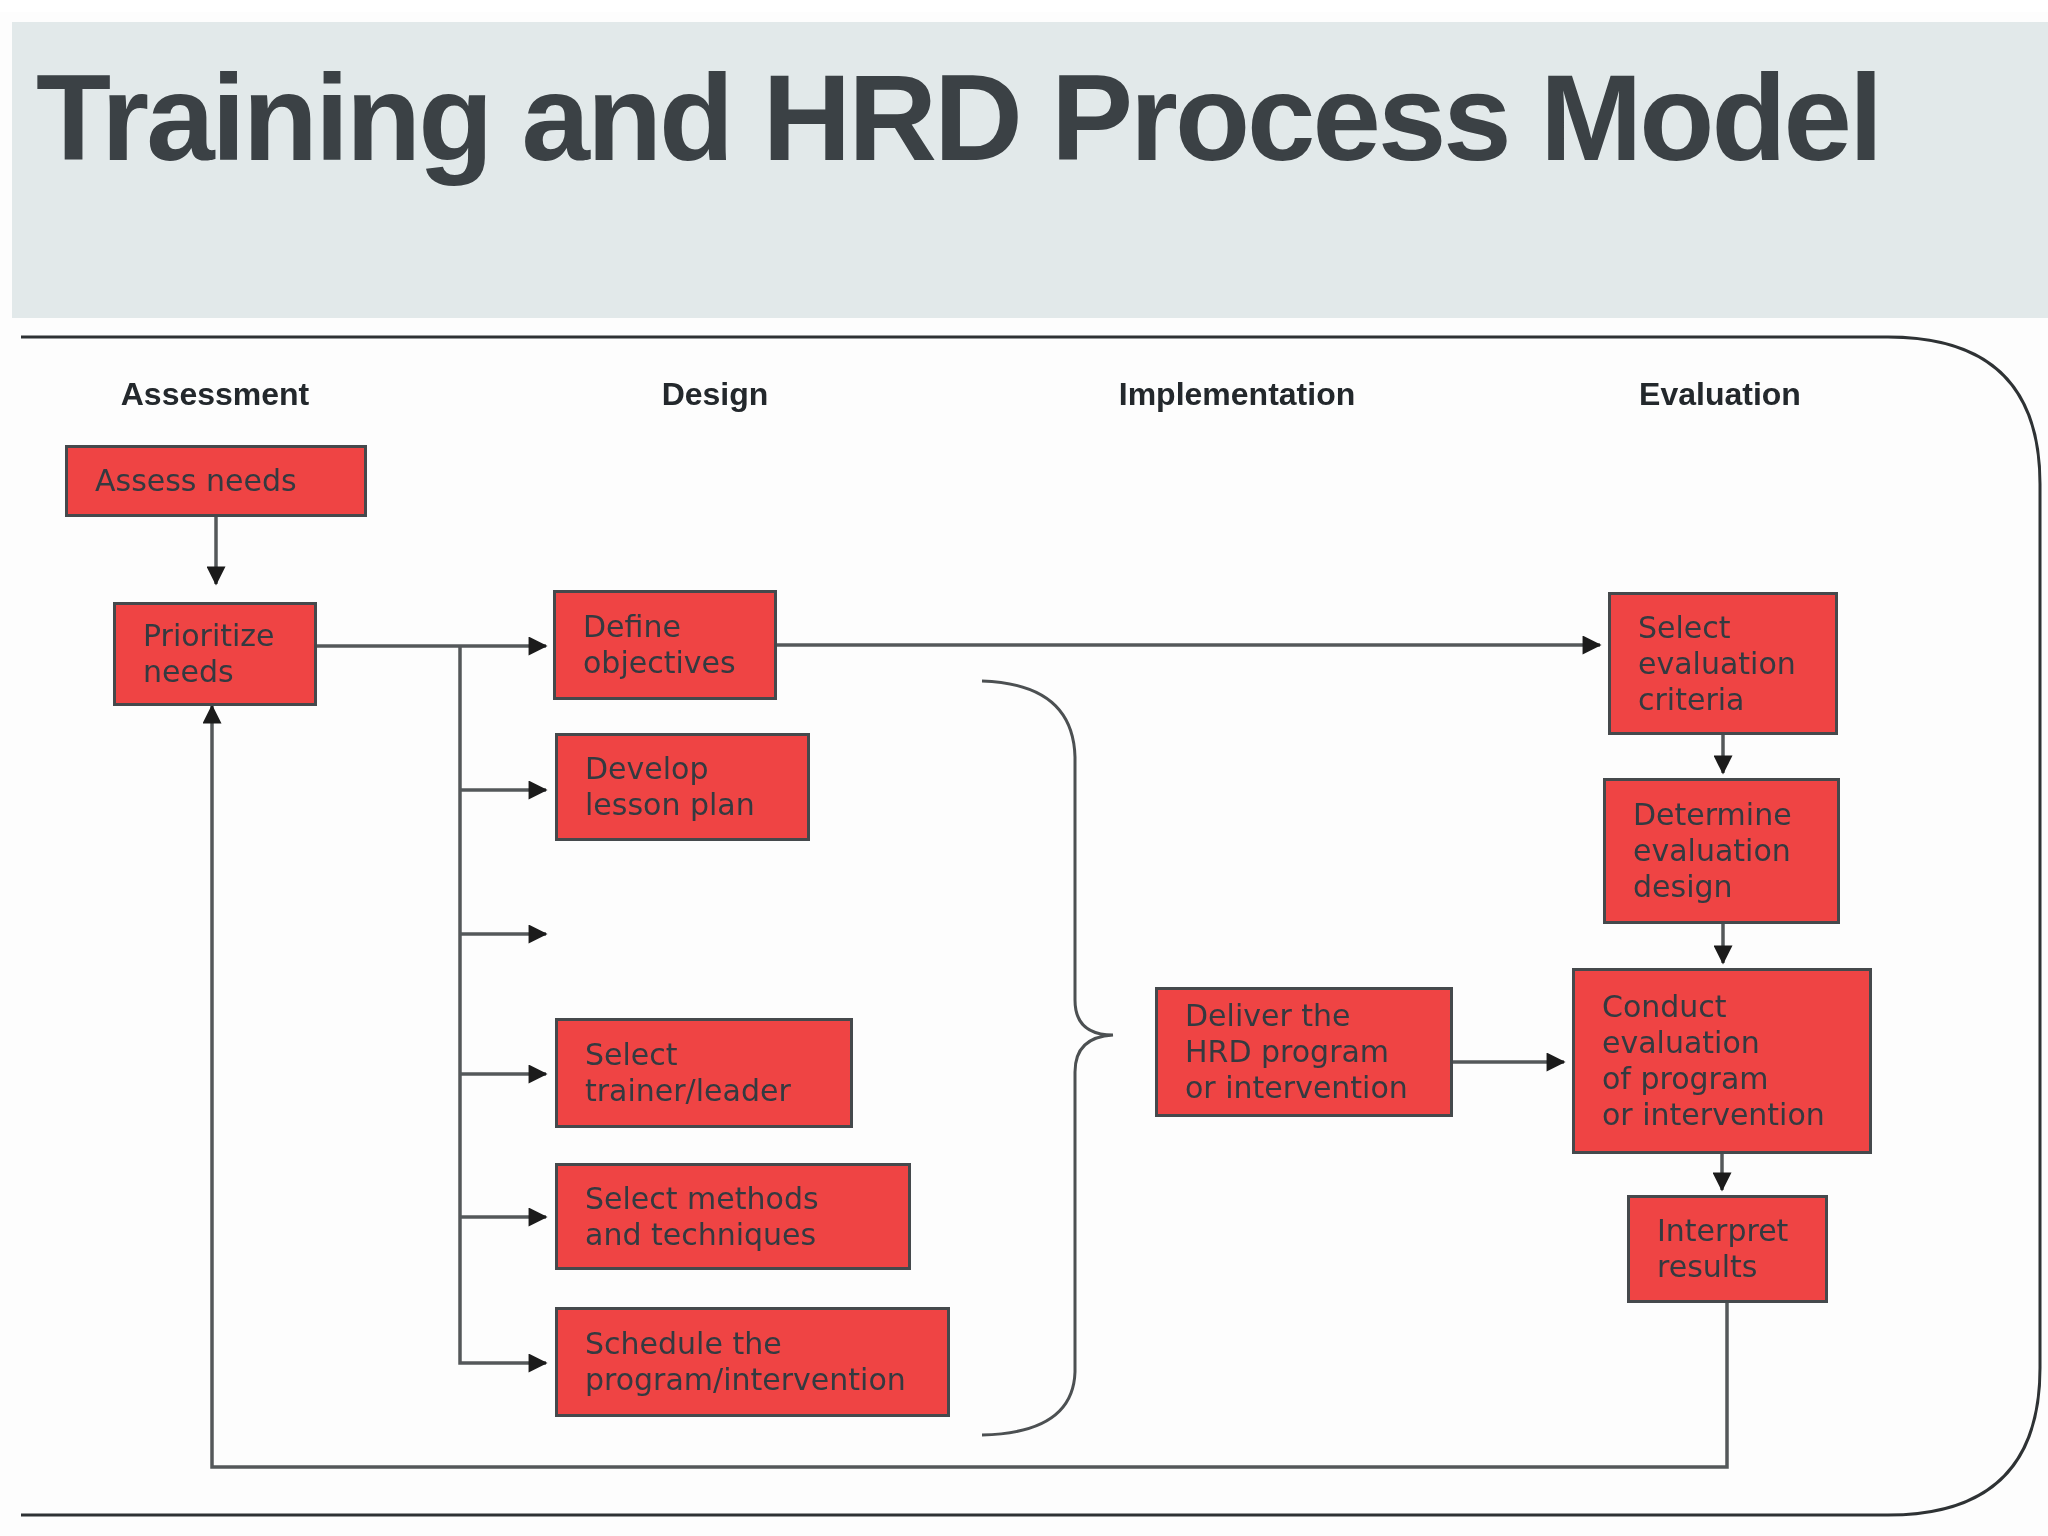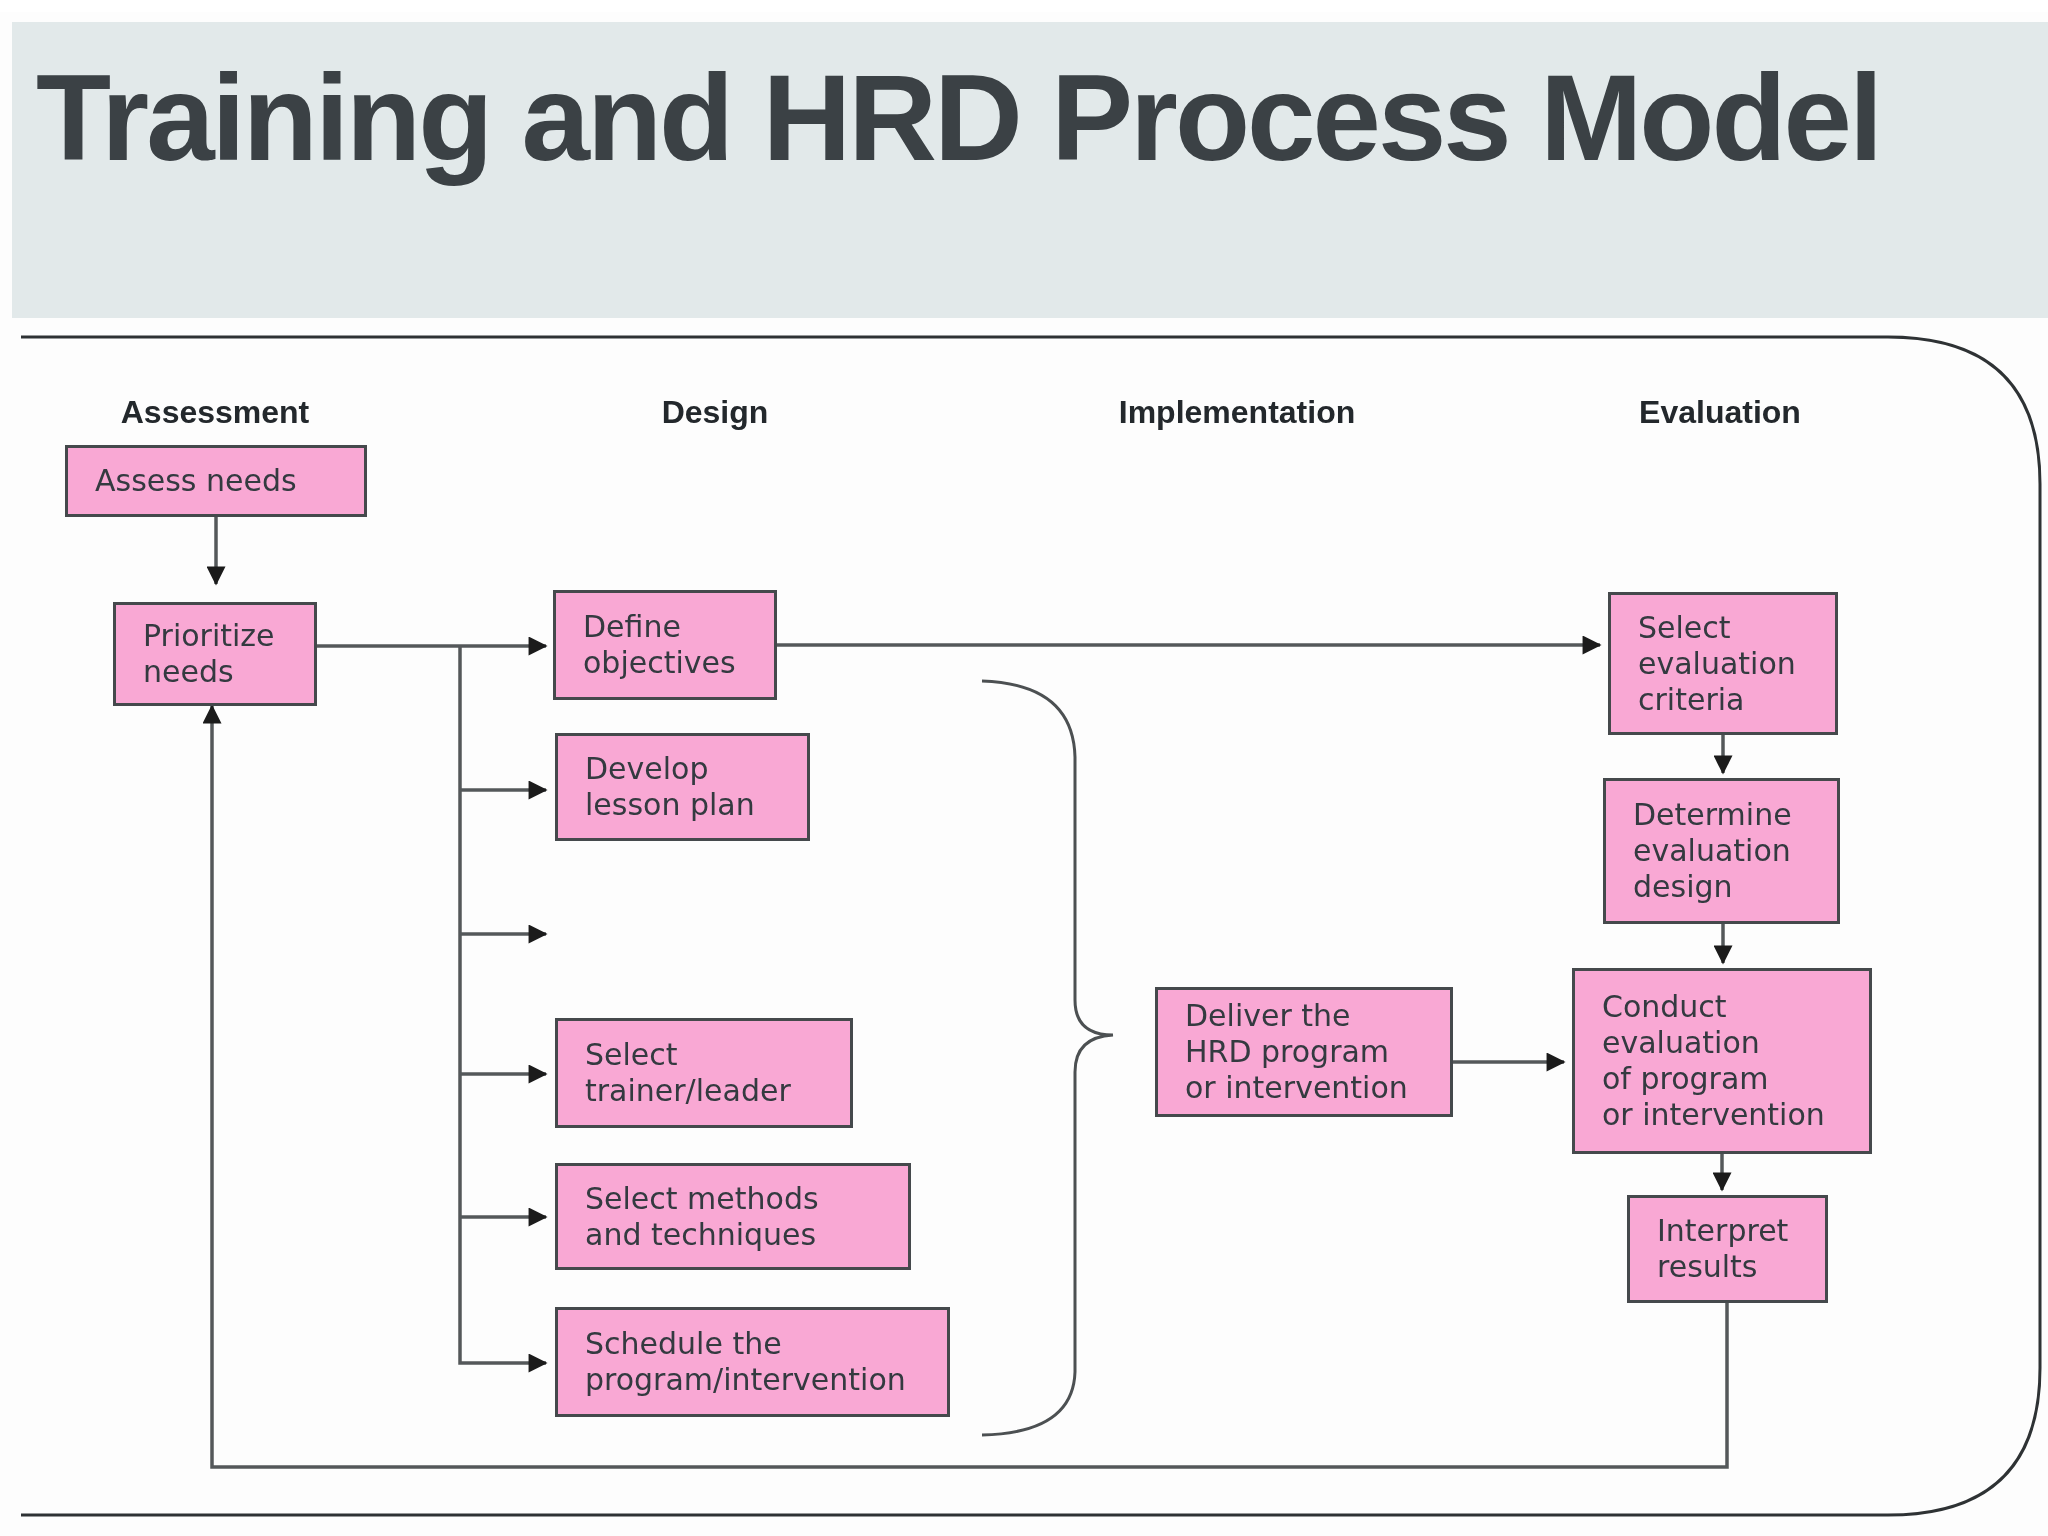--- a/index.html
+++ b/index.html
@@ -14,28 +14,28 @@
     background:#e2e9ea;
   }
   .slide-title{
     position:absolute;left:36px;top:44px;
     font-family:"Liberation Sans",sans-serif;
     font-size:123px;font-weight:bold;letter-spacing:-3px;
     color:#3b4145;white-space:nowrap;line-height:1;
   }
   
   .phase{
-    position:absolute;top:382px;transform:translateX(-50%);
+    position:absolute;top:364px;transform:translateX(-50%);
     font-size:32px;font-weight:bold;color:#23282c;white-space:nowrap;
     font-family:"Liberation Sans",sans-serif;letter-spacing:0px;
   }
   
   .node{
     position:absolute;box-sizing:border-box;
-    border:3px solid #45494c;background:#f9a8d4;
+    border:3px solid #45494c;background:#ef4444;
     display:flex;align-items:center;
     font-size:30px;line-height:36px;color:#343a40;
     white-space:pre-line;padding-left:27px;padding-right:6px;
   }
   
   #wires{position:absolute;left:0;top:0;}
   .wire{stroke:#54585a;stroke-width:3.5;fill:none;}
   .wire-dark{stroke:#2e3234;stroke-width:3;fill:none;}
   .brace{stroke:#4c5052;stroke-width:3;fill:none;}
   

